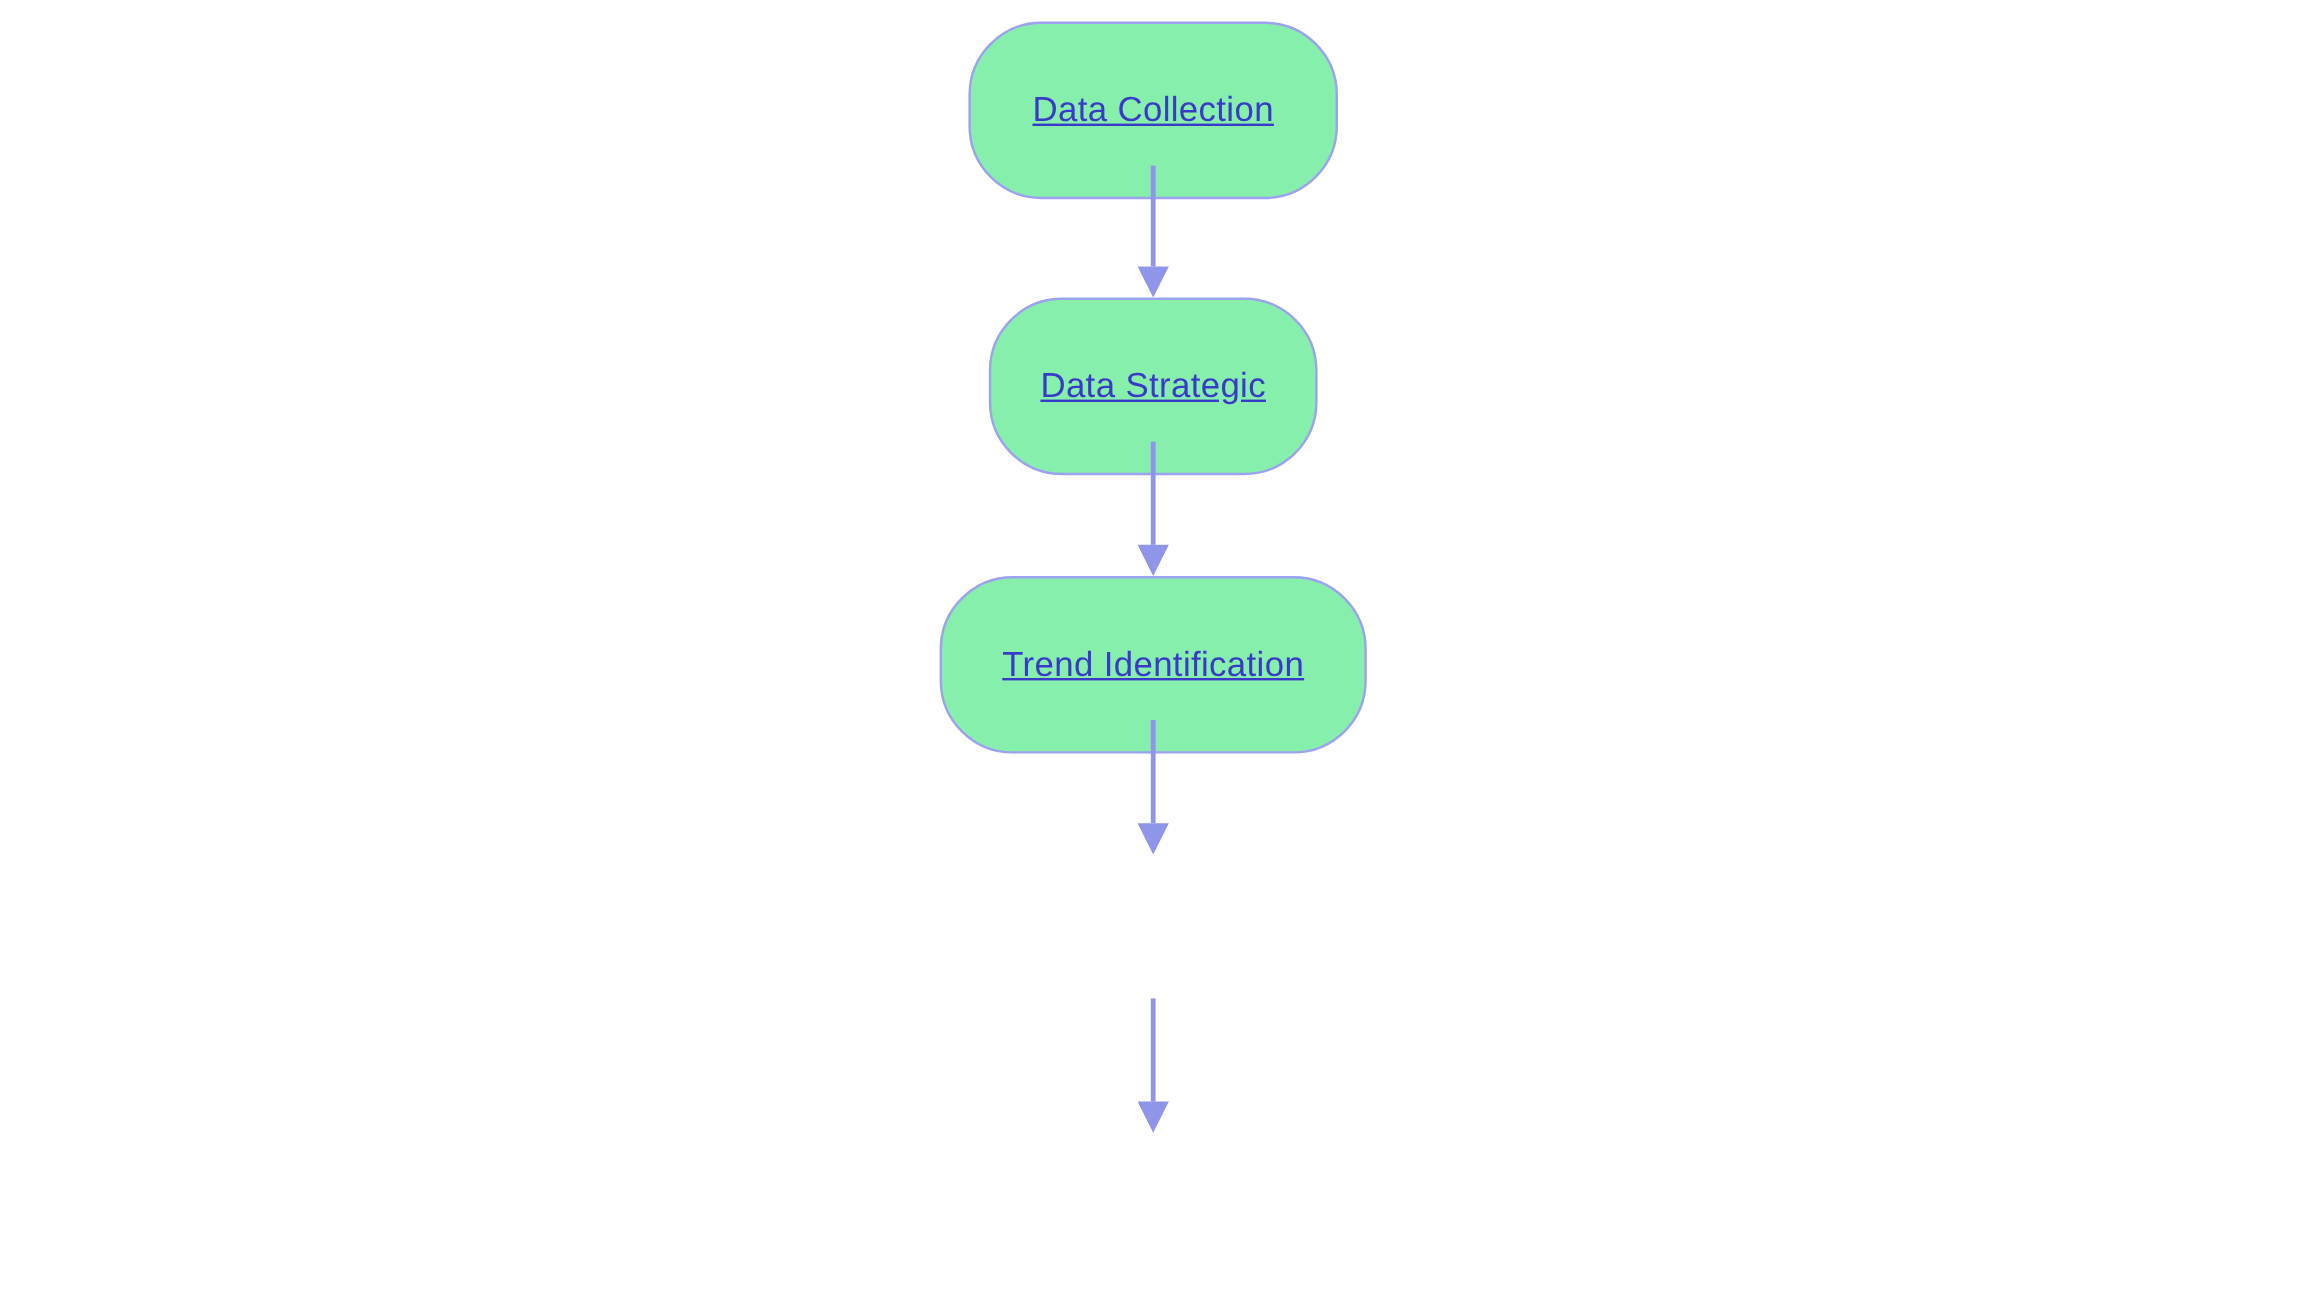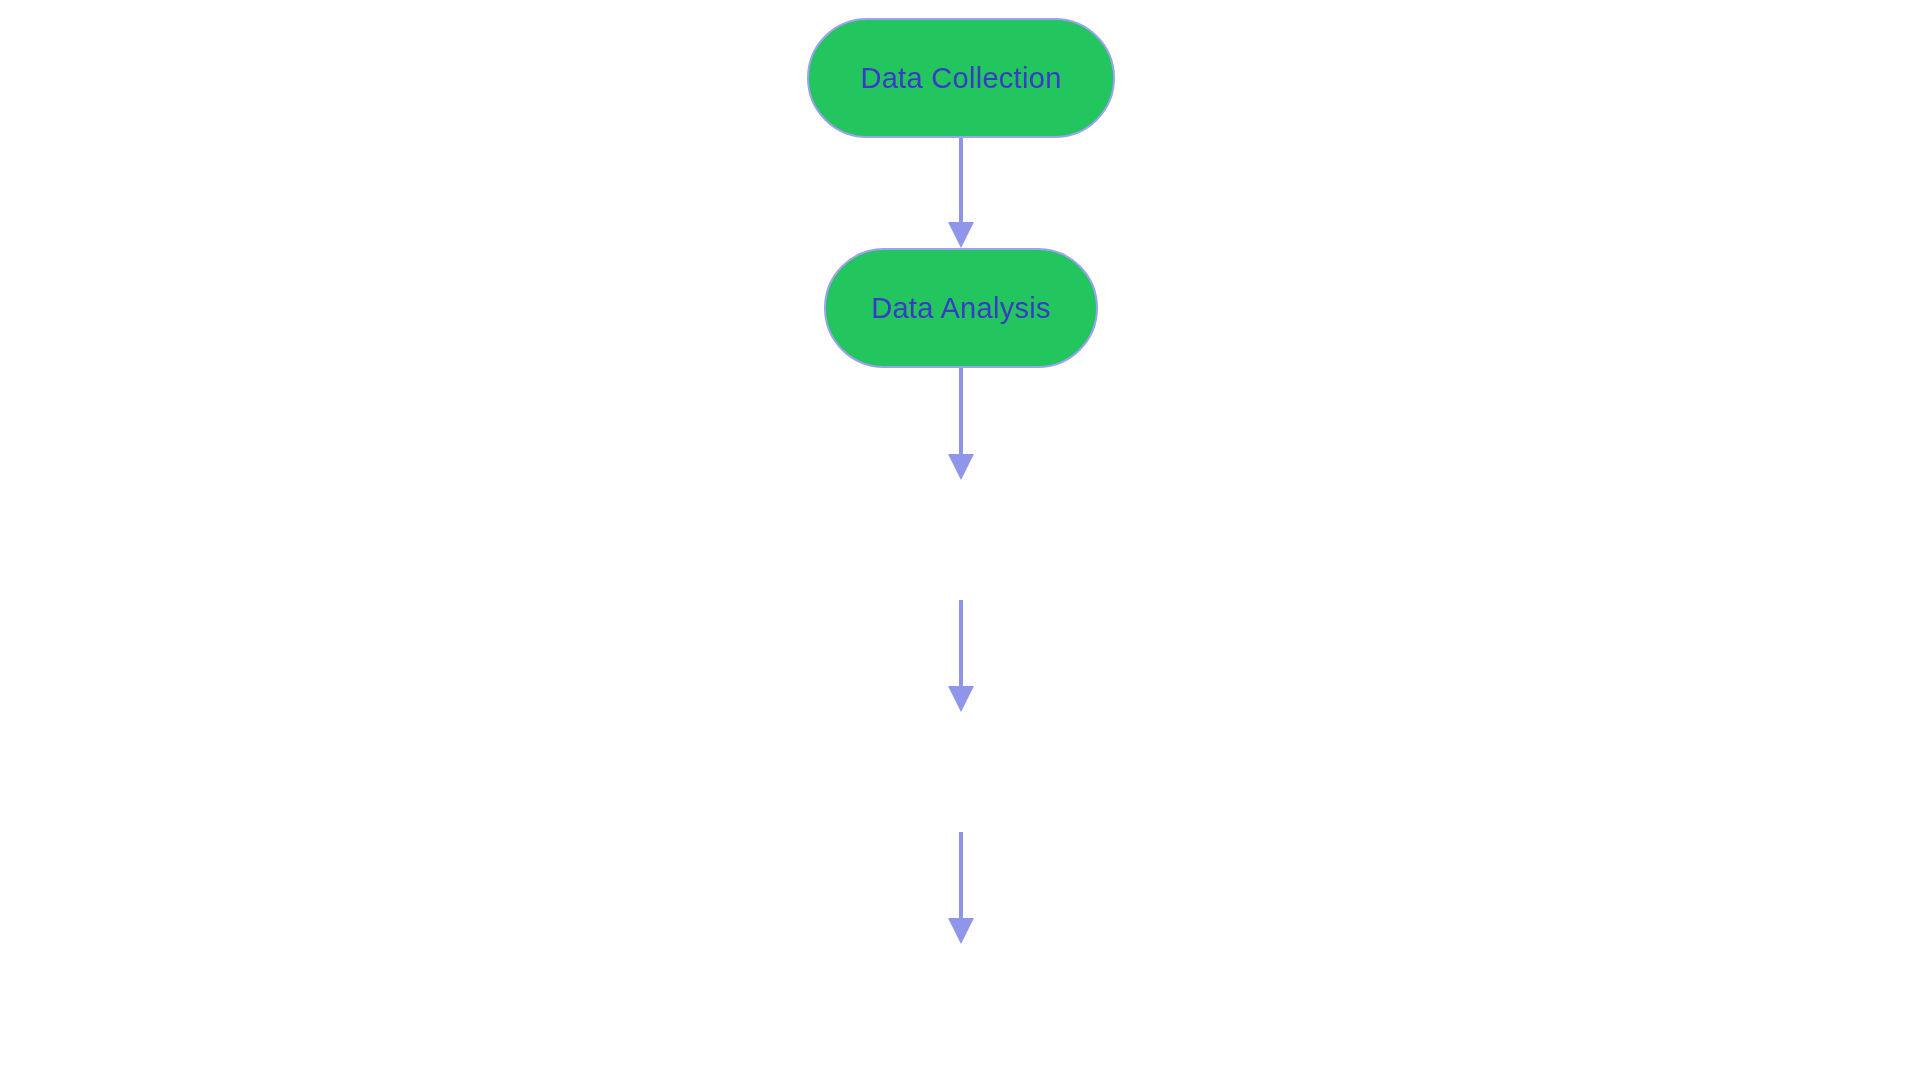--- a/index.html
+++ b/index.html
@@ -10,32 +10,33 @@
   }
   .canvas {
     position: relative;
     width: 1920px;
     height: 1083px;
     background: #ffffff;
     overflow: hidden;
   }
   .node {
     position: absolute;
-    height: 120px;
-    background: #22c55e;
+    height: 148px;
+    background: #86efac;
     border: 2px solid #9ca2ef;
     border-radius: 61px;
     box-sizing: border-box;
     display: flex;
     align-items: center;
     justify-content: center;
     color: #3a3ac8;
     font-size: 29px;
     letter-spacing: 0.3px;
     white-space: nowrap;
+    text-decoration: underline;
   }
   .node-1 { top: 18px;  left: 807px; width: 308px; }
   .node-2 { top: 248px; left: 824px; width: 274px; }
   .node-3 { top: 480px; left: 783px; width: 356px; }
   .node-4 { top: 712px; left: 715px; width: 492px; }
   .node-5 { top: 944px; left: 738px; width: 446px; }
 
   .arrow {
     position: absolute;
     left: 948px;
@@ -70,28 +71,31 @@
   <div class="node node-1">
     <span>Data Collection</span>
   </div>
 
   <div class="arrow arrow-1">
     <div class="shaft"></div>
     <div class="head"></div>
   </div>
 
   <div class="node node-2">
-    <span>Data Analysis</span>
+    <span>Data Strategic</span>
   </div>
 
   <div class="arrow arrow-2">
     <div class="shaft"></div>
     <div class="head"></div>
   </div>
 
+  <div class="node node-3">
+    <span>Trend Identification</span>
+  </div>
 
   <div class="arrow arrow-3">
     <div class="shaft"></div>
     <div class="head"></div>
   </div>
 
 
   <div class="arrow arrow-4">
     <div class="shaft"></div>
     <div class="head"></div>

